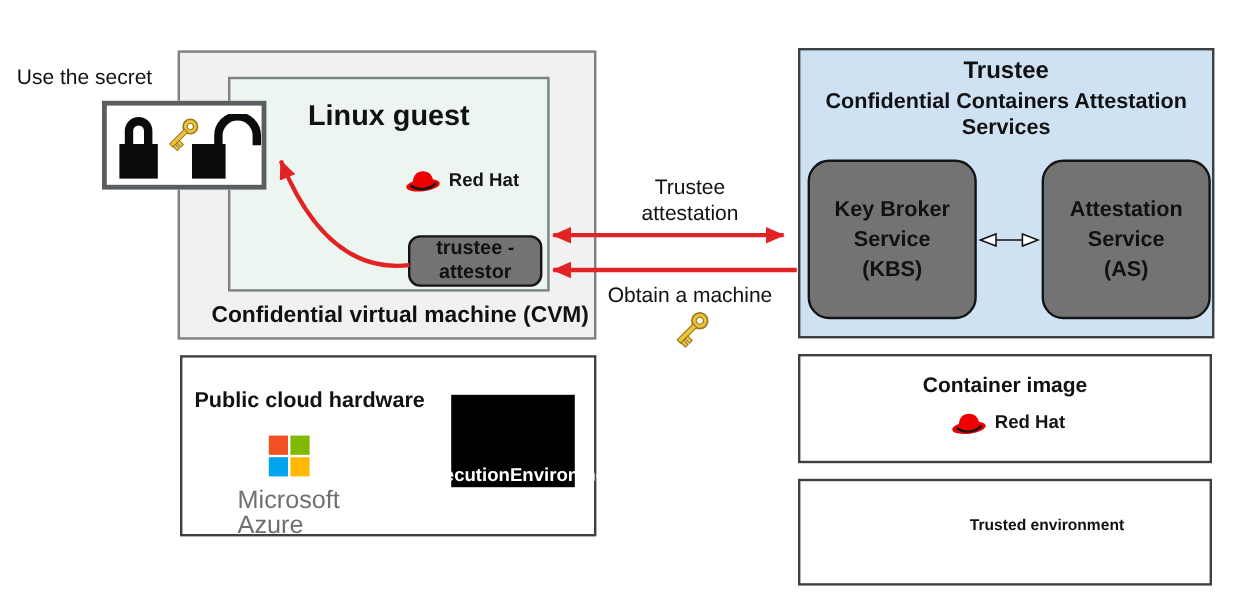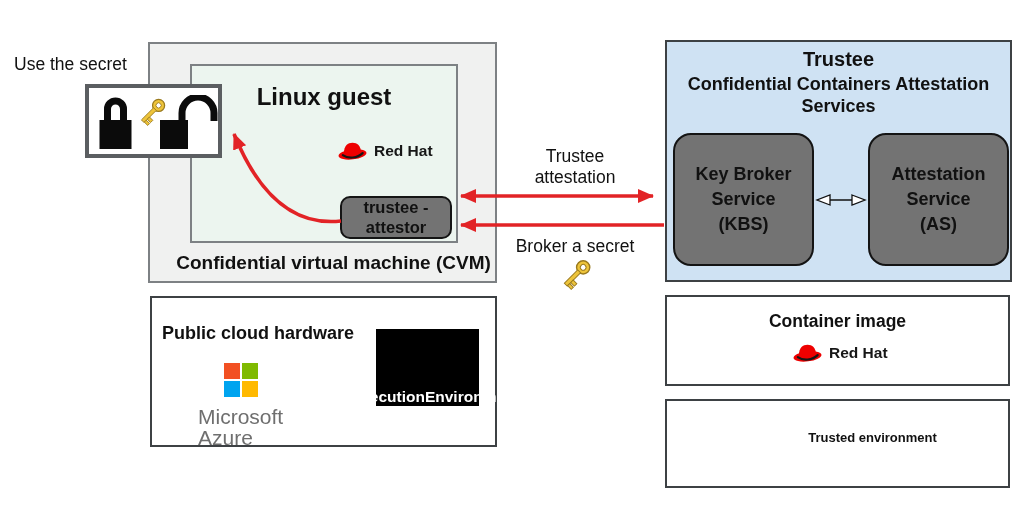--- a/index.html
+++ b/index.html
@@ -102,21 +102,21 @@
         <path d="M22,28 L22,18 A16,16 0 0 1 54,18 L54,26" stroke="#0b0b0b" stroke-width="7" fill="none"></path>
         <rect x="0" y="25" width="28" height="29" fill="#0b0b0b"></rect>
       </svg>
     </span>
   </div>
 
   <div class="abs ctr perform-label">
     <div>Trustee</div>
     <div>attestation</div>
   </div>
-  <div class="abs ctr obtain-label">Broker a secret</div>
+  <div class="abs ctr obtain-label">Obtain a machine</div>
   <span class="abs icon-wrap" style="left:557px;top:254px;width:38px;height:40px;">
     <svg width="21" height="34" viewBox="0 0 22 36" style="transform:rotate(45deg);">
       <circle cx="11" cy="8" r="7" fill="#eec43a" stroke="#9a7a1e" stroke-width="1.5"></circle>
       <circle cx="11" cy="8" r="3" fill="#ffffff" stroke="#9a7a1e" stroke-width="1"></circle>
       <rect x="8.8" y="14" width="4.4" height="20" fill="#eec43a" stroke="#9a7a1e" stroke-width="1"></rect>
       <rect x="13" y="25" width="5.5" height="3.6" fill="#eec43a" stroke="#9a7a1e" stroke-width="1"></rect>
       <rect x="13" y="30.2" width="5.5" height="3.2" fill="#eec43a" stroke="#9a7a1e" stroke-width="1"></rect>
     </svg>
   </span>
 

